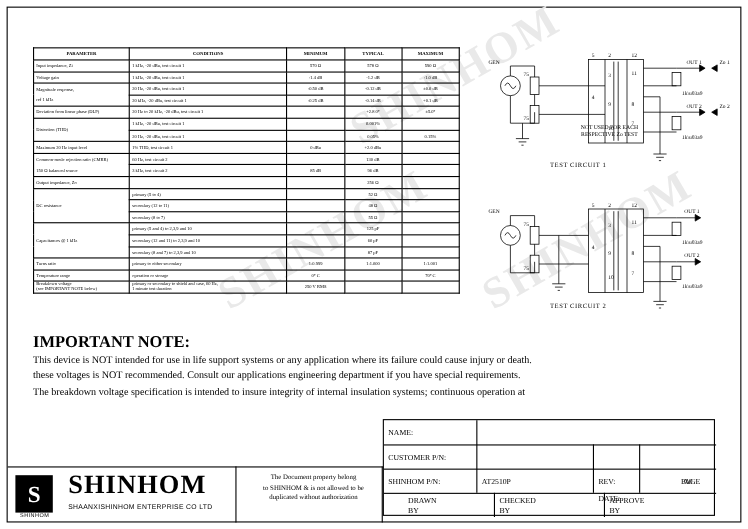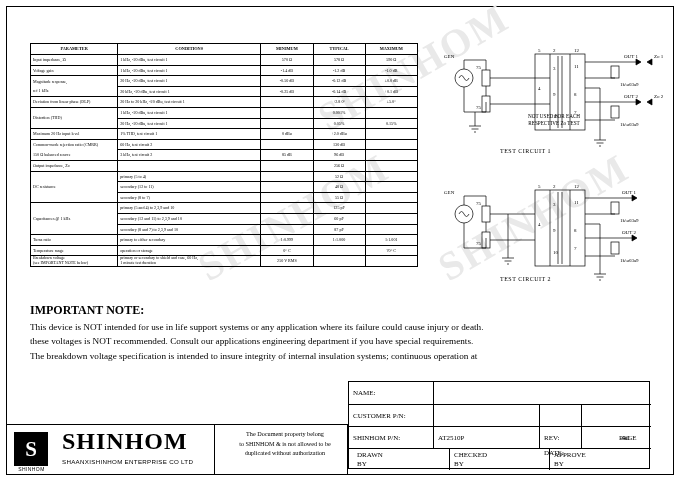--- a/index.html
+++ b/index.html
@@ -60,21 +60,21 @@
     height:10px;
     background:#ffffff;
   }
   .spec td.param{width:88px;text-align:left;}
   .spec td.cond{width:150px;text-align:left;}
   .spec td.num{width:50px;text-align:center;}
 
   
   .note-title{
     position:absolute;left:30px;top:303px;
-    font-size:12px;font-weight:bold;
+    font-size:15px;font-weight:bold;
     font-family:"Liberation Serif", serif;
   }
   .note-body{
     position:absolute;left:30px;top:320px;width:620px;
     font-size:9.2px;line-height:14.4px;
     font-family:"Liberation Serif", serif;
   }
 
   
   .sch{position:absolute;}
@@ -468,21 +468,21 @@
     <div class="tb-cell" style="left:0;top:23px;width:84px;height:21px;">CUSTOMER P/N:</div>
     <div class="tb-cell" style="left:85px;top:23px;width:104px;height:21px;"></div>
     <div class="tb-cell" style="left:191px;top:23px;width:41px;height:21px;margin-top:37px;">DATE:</div>
 
     <div class="tb-cell" style="left:0;top:45px;width:84px;height:21px;">SHINHOM P/N:</div>
     <div class="tb-cell" style="left:85px;top:45px;width:104px;height:21px;">AT2510P</div>
     <div class="tb-cell" style="left:191px;top:45px;width:41px;height:21px;">REV:</div>
     <div class="tb-cell" style="left:233px;top:45px;width:34px;height:21px;margin-left:35px;">A0</div>
     <div class="tb-cell" style="left:266px;top:45px;width:36px;height:21px;">PAGE</div>
 
-    <div class="tb-cell" style="left:4px;top:67px;width:100px;height:21px;white-space:pre-line;align-items:flex-start;padding-top:2px;line-height:9px;font-family:Liberation Serif, serif;">DRAWN
+    <div class="tb-cell" style="left:18px;top:67px;width:100px;height:21px;white-space:pre-line;align-items:flex-start;padding-top:2px;line-height:9px;font-family:Liberation Serif, serif;">DRAWN
 BY</div>
     <div class="tb-cell" style="left:101px;top:67px;width:99px;height:21px;white-space:pre-line;align-items:flex-start;padding-top:2px;line-height:9px;">CHECKED
 BY</div>
     <div class="tb-cell" style="left:201px;top:67px;width:100px;height:21px;white-space:pre-line;align-items:flex-start;padding-top:2px;line-height:9px;">APPROVE
 BY</div>
   </div>
 
   <div class="logo-box"></div>
   <div class="sep-v" style="left:214px;top:424px;height:51px;"></div>
   <div class="logo-mark">S</div>

